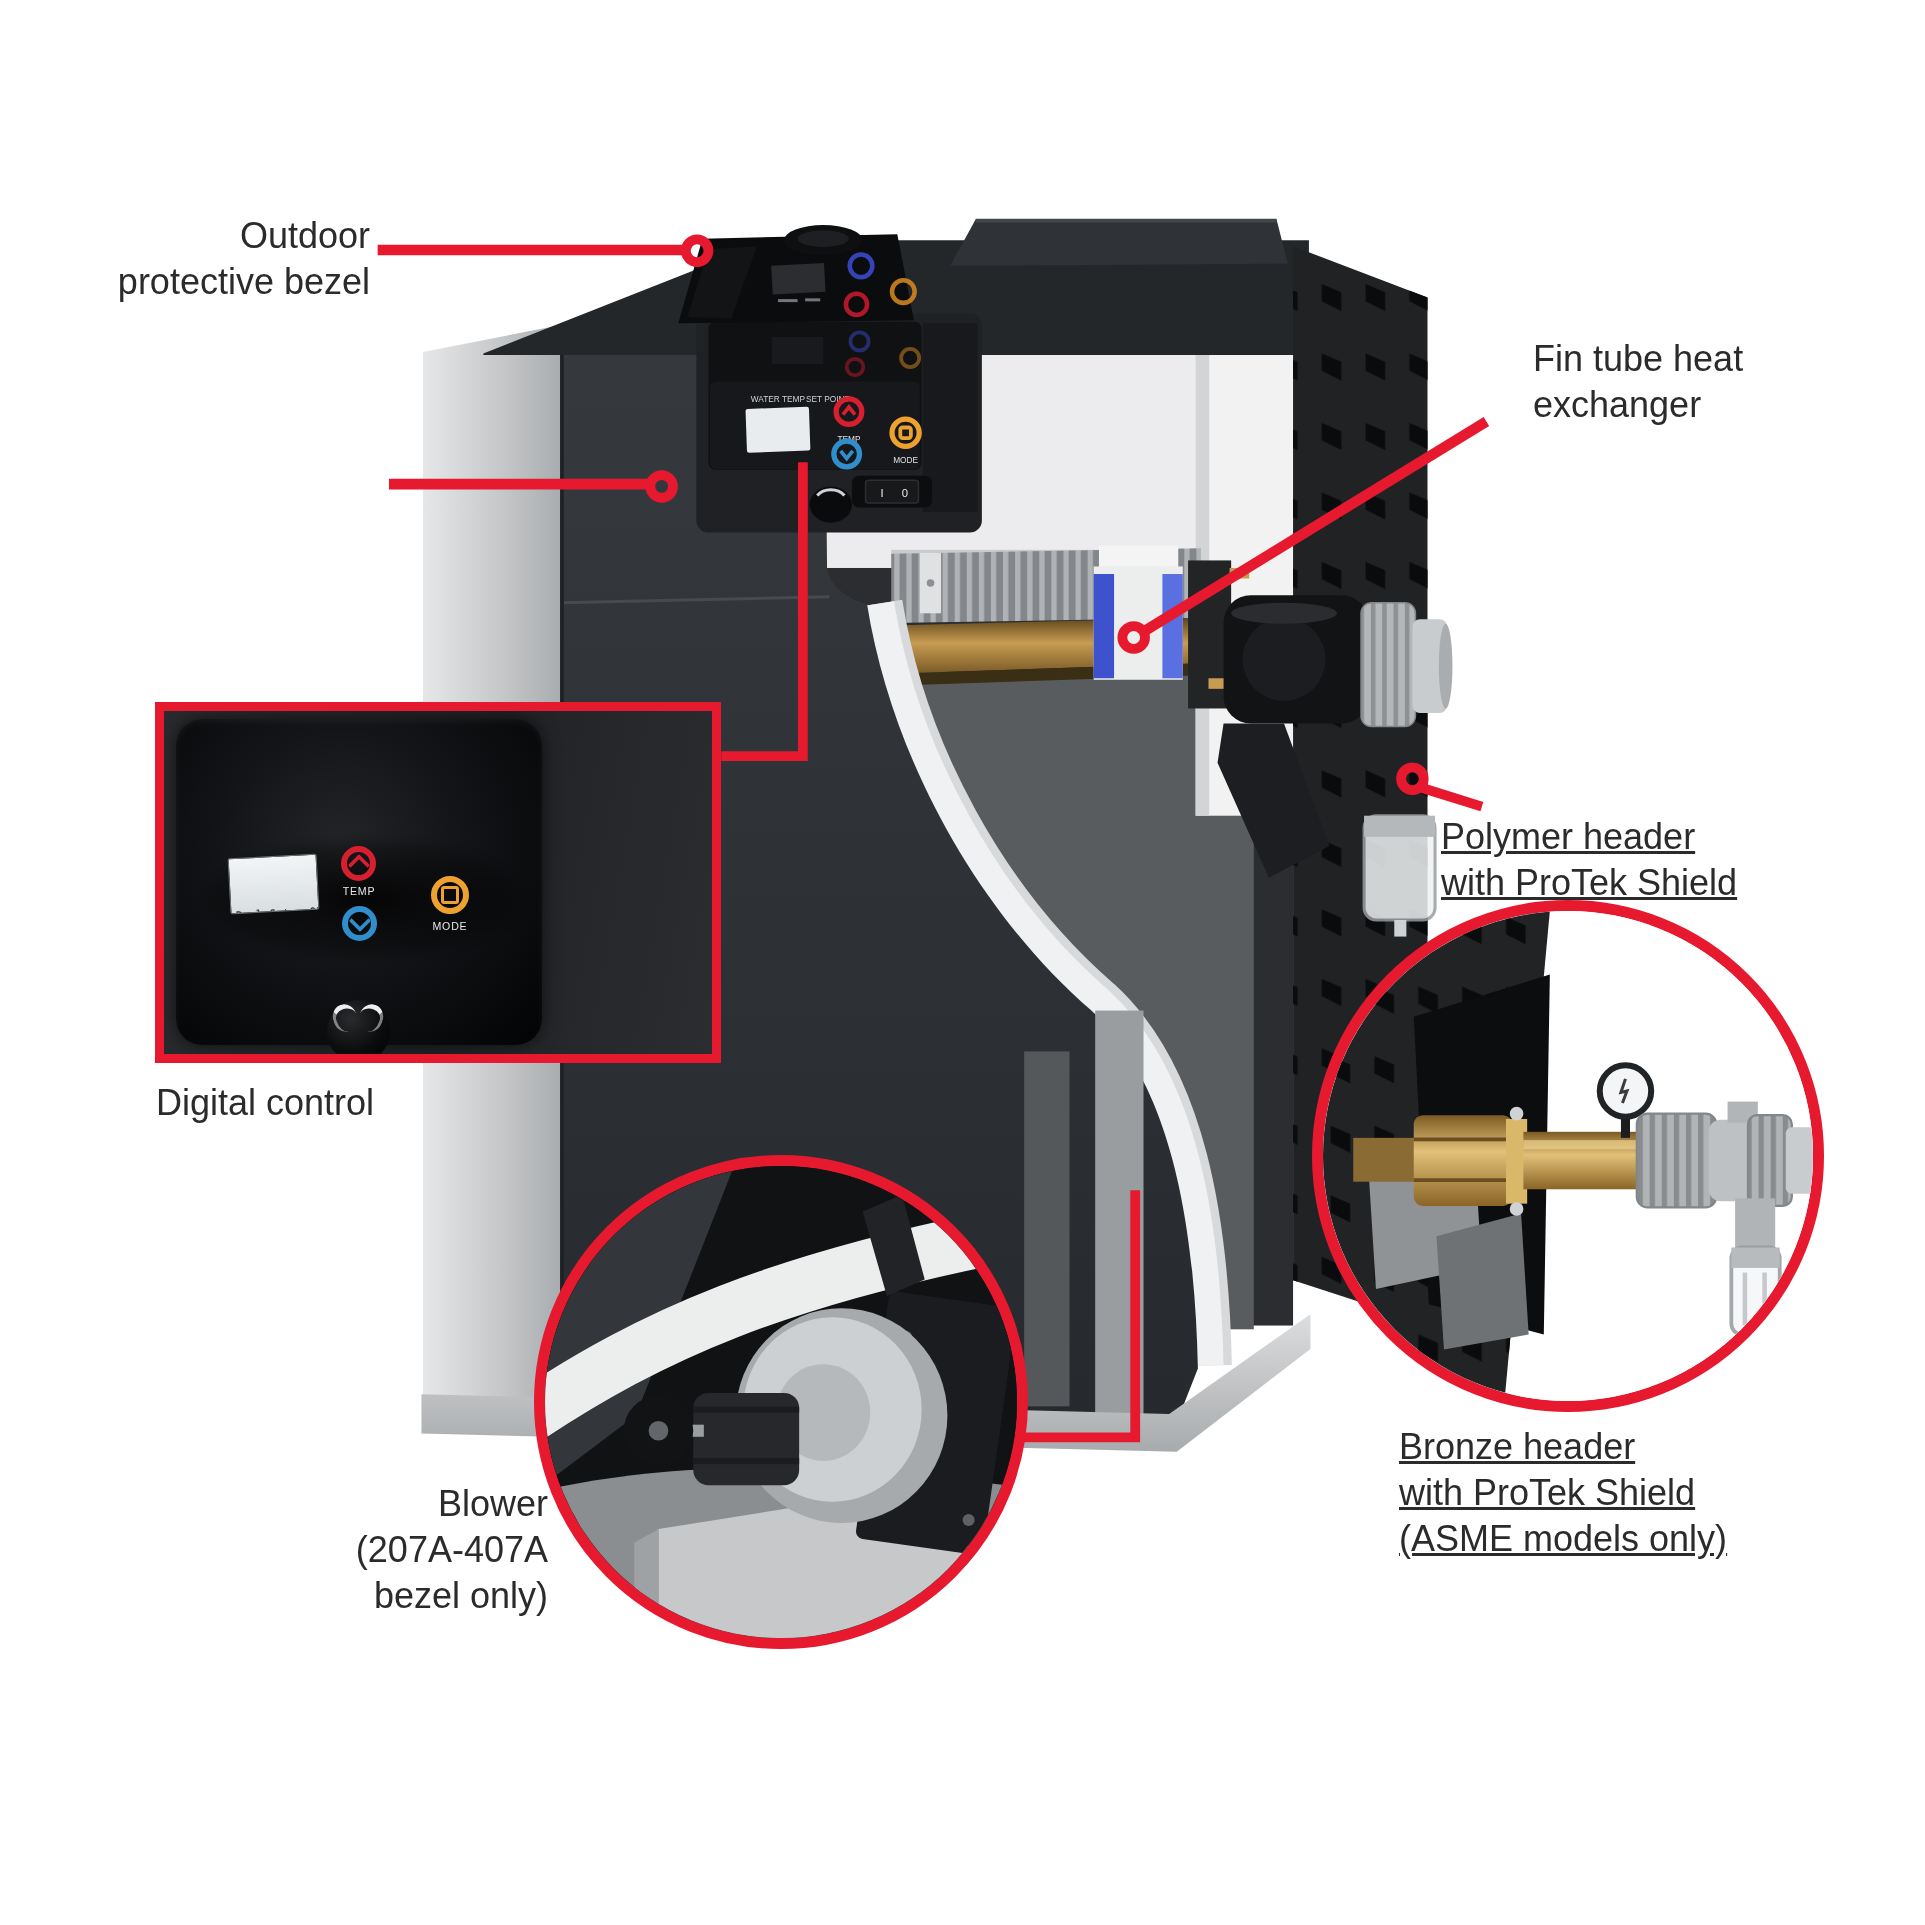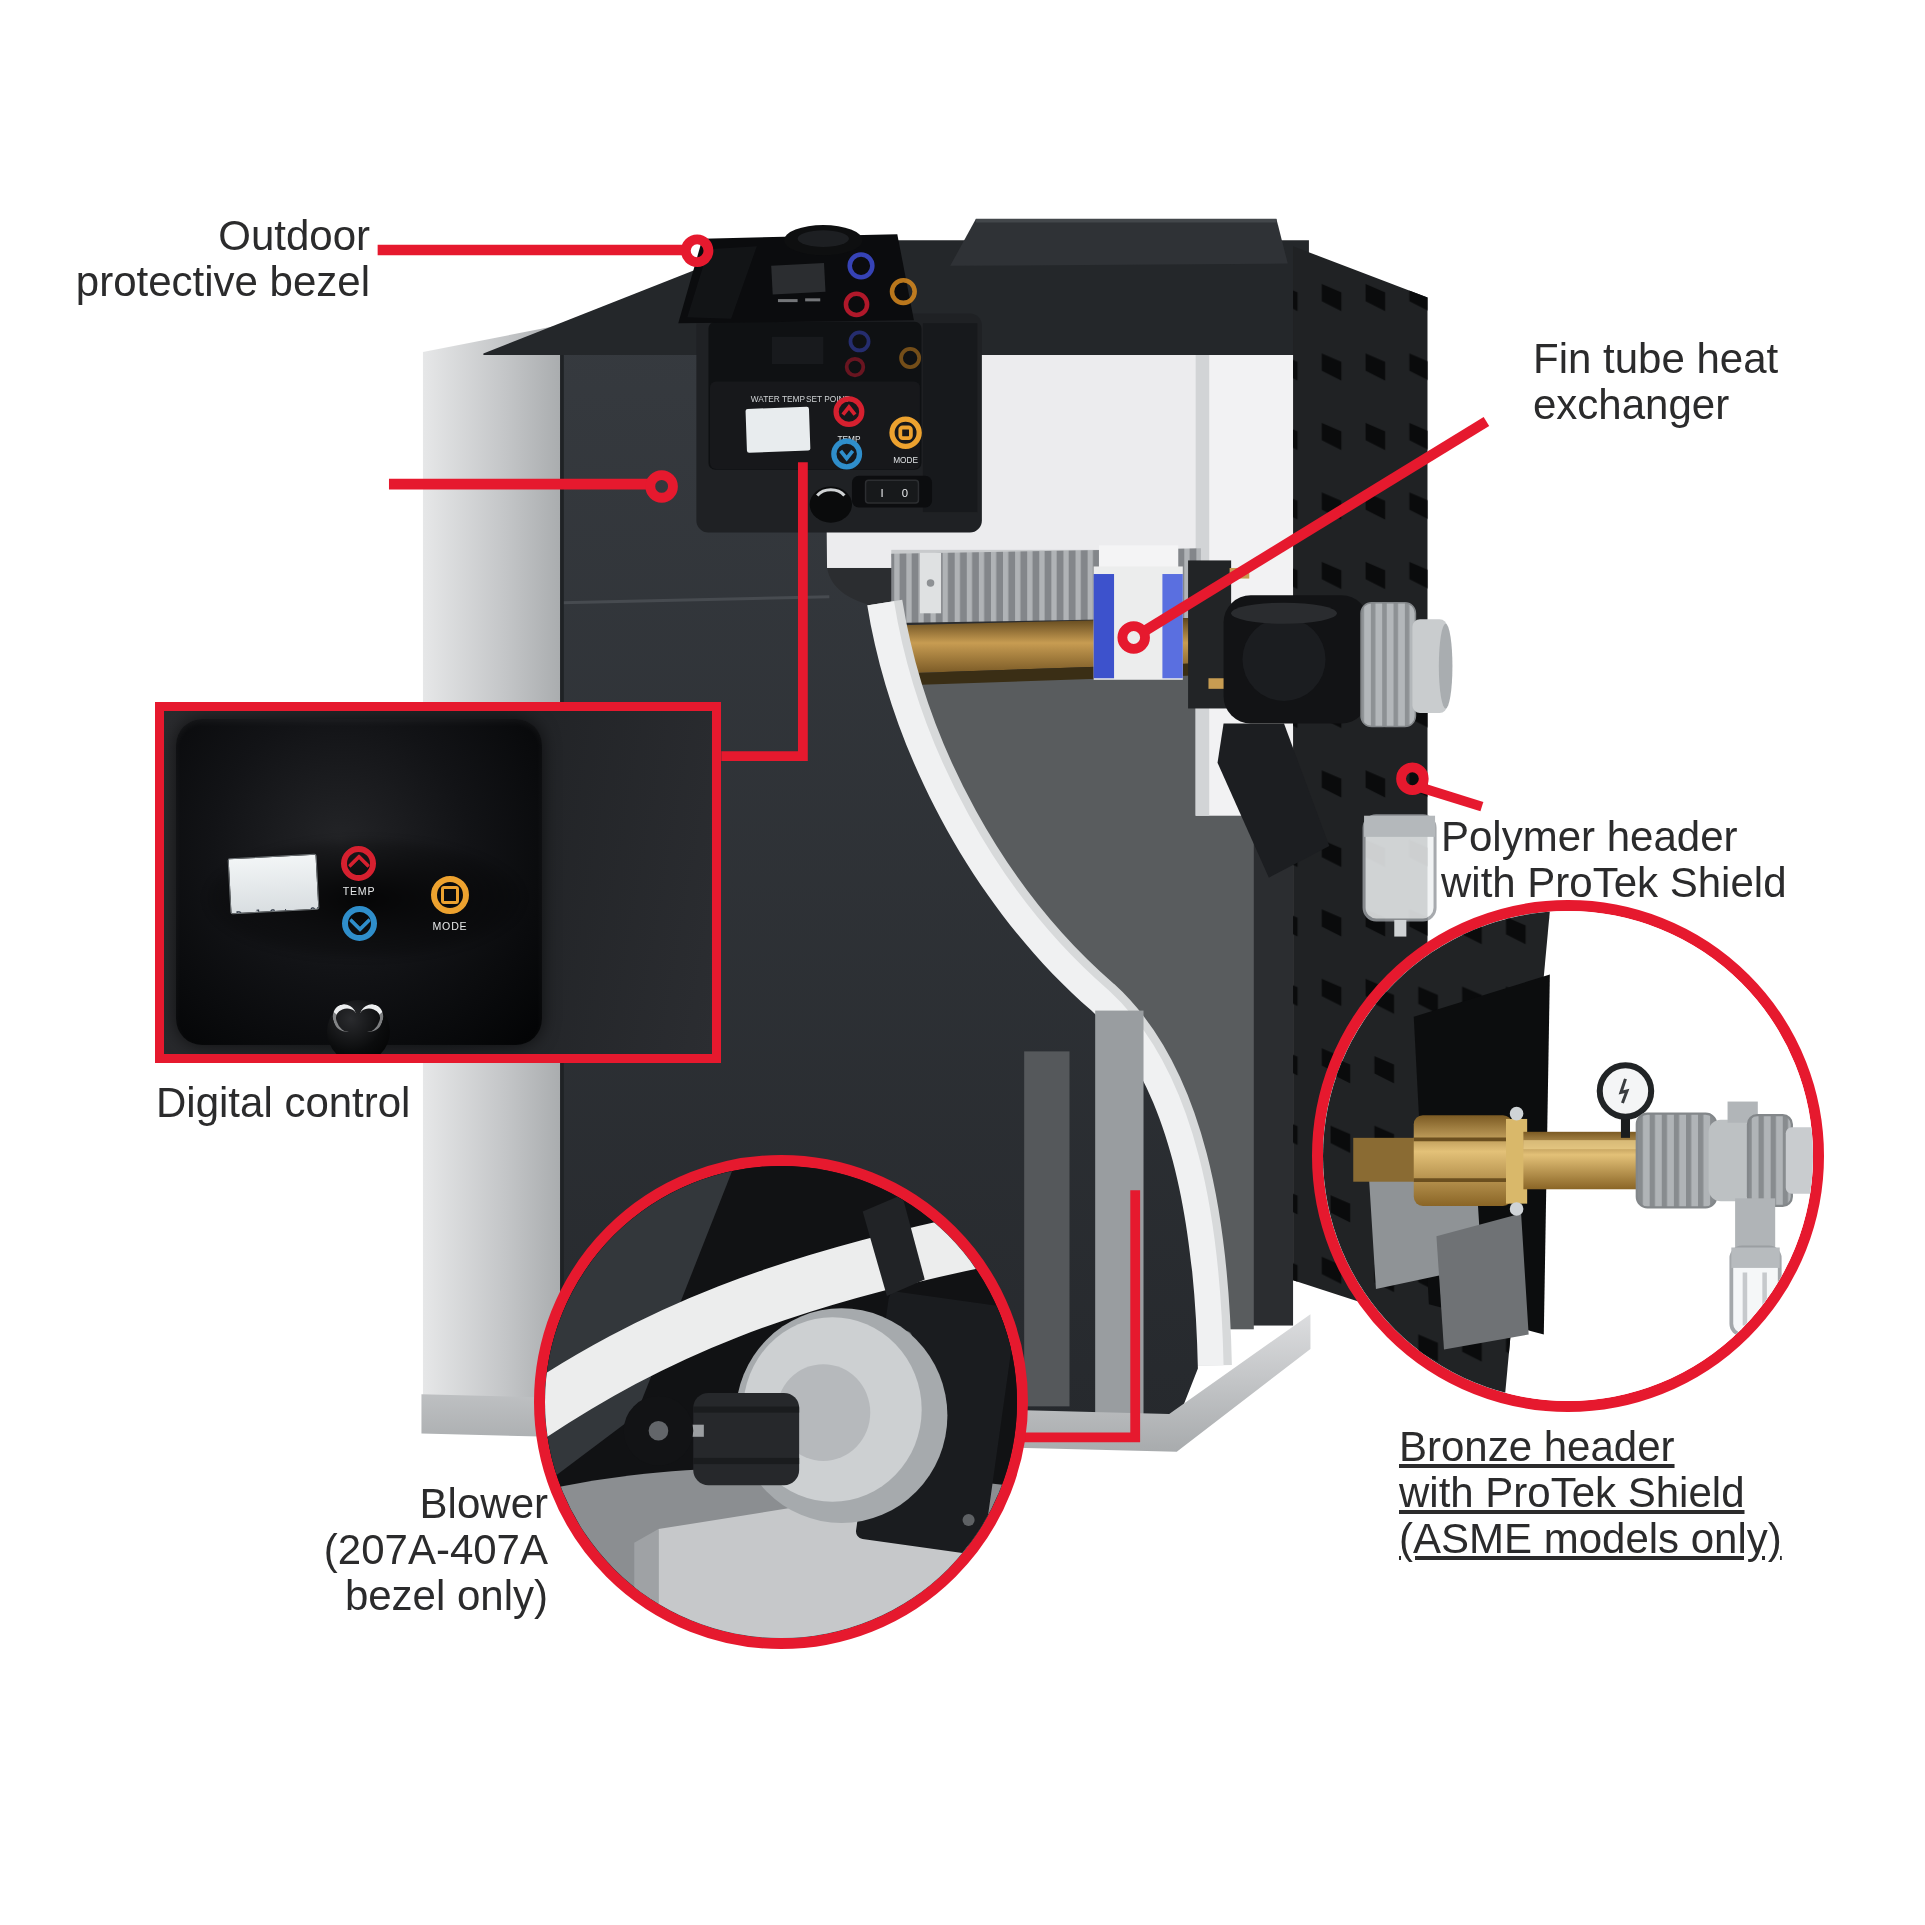--- a/index.html
+++ b/index.html
@@ -6,21 +6,21 @@
     --accent-red:#e6192e;
     --label-text:#2b2b2c;
   }
   html,body{margin:0;padding:0;background:#fff;}
   .canvas{
     position:relative;width:1926px;height:1926px;background:#ffffff;overflow:hidden;
     font-family:"Liberation Sans",sans-serif;color:var(--label-text);
   }
   .art{position:absolute;left:0;top:0;width:1926px;height:1926px;}
   
-  .callout-label{position:absolute;font-size:42px;line-height:46px;letter-spacing:0;color:var(--label-text);}
+  .callout-label{position:absolute;font-size:36px;line-height:46px;letter-spacing:0;color:var(--label-text);}
   .ra{text-align:right;}
   .la{text-align:left;}
   
   .inset-digital{
     position:absolute;left:155px;top:702px;width:566px;height:361px;box-sizing:border-box;
     border:9.8px solid var(--accent-red);
     background:linear-gradient(100deg,#2a2b2e 0%,#202225 55%,#2b2d31 100%);
     overflow:hidden;
   }
   .inset-digital .panel{
@@ -267,21 +267,21 @@
     <div>Outdoor</div>
     <div>protective bezel</div>
   </div>
 
 
   <div class="callout-label la" style="left:1497px;top:336px;margin-left:36px;">
     <div>Fin tube heat</div>
     <div>exchanger</div>
   </div>
 
-  <div class="callout-label la" style="left:1441px;top:814px;">
+  <div class="callout-label la" style="left:1441px;top:814px;text-decoration:underline;">
     <div>Polymer header</div>
     <div>with ProTek Shield</div>
   </div>
 
   <div class="callout-label la" style="left:156px;top:1080px;">
     <div>Digital control</div>
   </div>
 
   <div class="callout-label ra" style="right:1378px;top:1481px;">
     <div>Blower</div>

